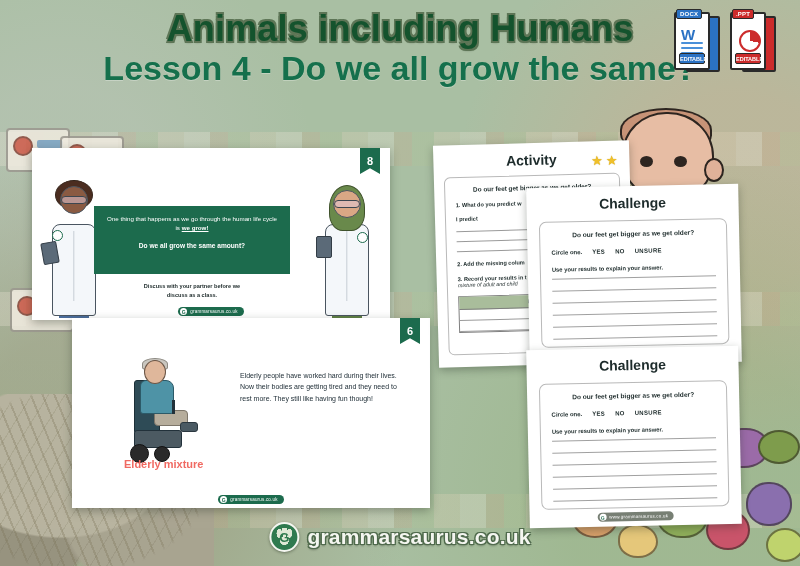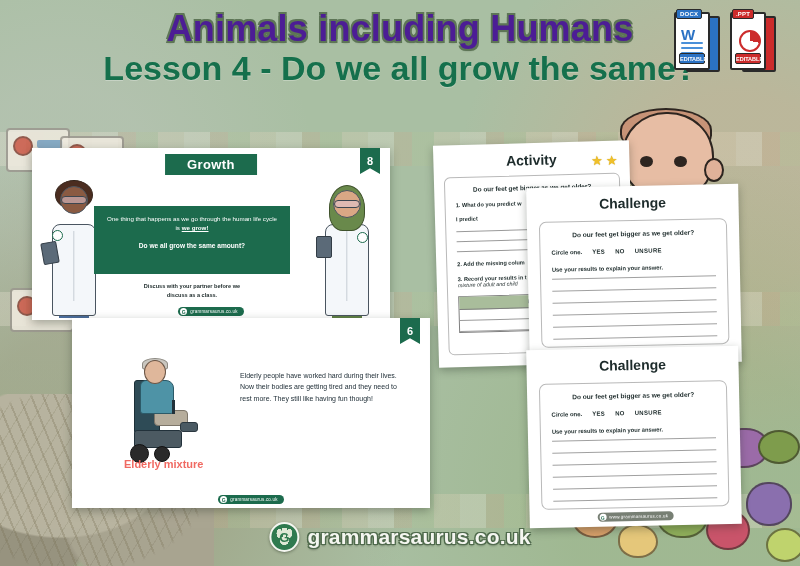--- a/index.html
+++ b/index.html
@@ -98,21 +98,21 @@
   }
   .box-art::after {
     content:""; position:absolute; right:5px; top:10px; width: 26px; height: 8px;
     background: #7fa6c9; border-radius:2px;
   }
 
   
   .header { position: absolute; left: 0; right: 0; top: 8px; z-index: 30; text-align: center; }
   .title-1 {
     font-size: 36px; font-weight: bold; letter-spacing: .2px;
-    color: #4c1d95;
+    color: #14532d;
     text-shadow: -1.6px -1.6px 0 #5d7556, 1.6px -1.6px 0 #5d7556,
                  -1.6px 1.6px 0 #5d7556, 1.6px 1.6px 0 #5d7556,
                  0 2px 2px rgba(40,50,36,.35);
     line-height: 1.15;
   }
   .title-2 {
     font-size: 34px; font-weight: bold; color: #15704c; line-height: 1.15;
     text-shadow: 0 1px 0 rgba(255,255,255,.28);
   }
 
@@ -425,21 +425,20 @@
     <div class="front">
       <div class="pie"></div>
       <div class="editable">EDITABLE</div>
     </div>
     <div class="tag">.PPT</div>
   </div>
 </div>
 
 <div class="card" id="slide-growth">
   <div class="slide-tab">8</div>
-  <div class="growth-title">Growth</div>
 
   <div class="sci left">
     <div class="legs"></div>
     <div class="coat"></div>
     <div class="clip"></div>
     <div class="flask"></div>
     <div class="badge-circ"></div>
     <div class="hair"></div>
     <div class="hd"></div>
     <div class="goggles"></div>

